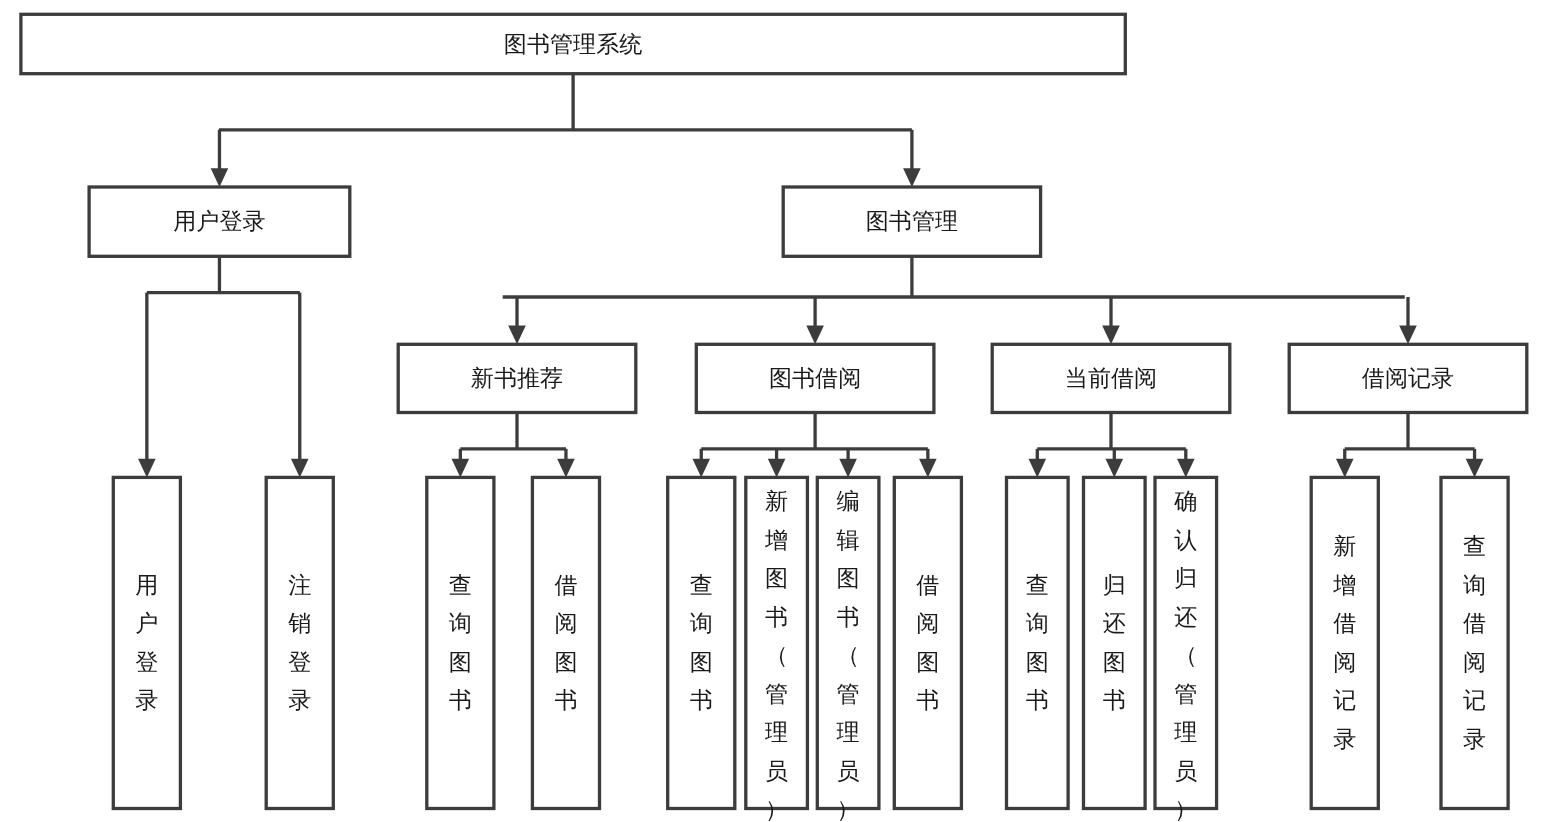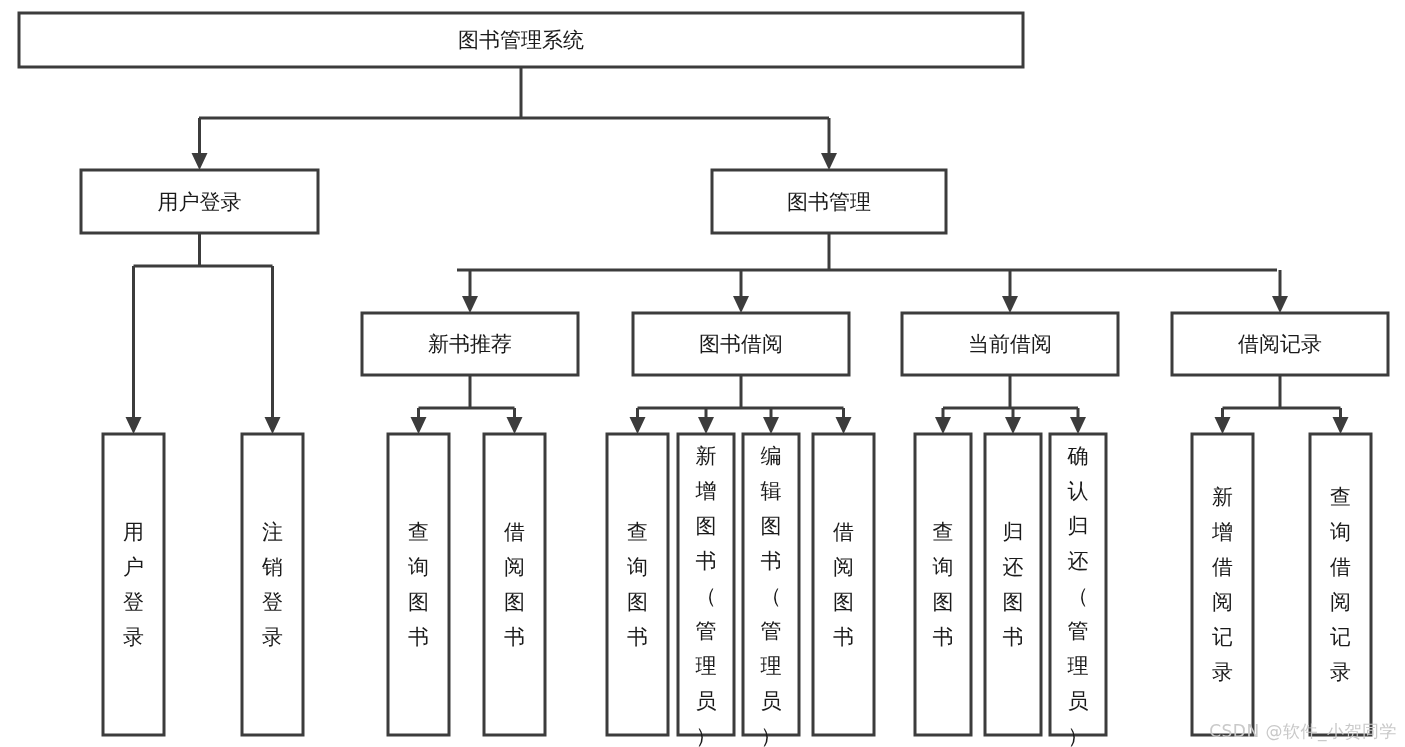--- a/index.html
+++ b/index.html
@@ -209,14 +209,13 @@
         <g>
           <rect class="leaf-box" x="1192" y="434" width="61" height="301"></rect>
           <text class="leaf-label" x="1222.5" y="0"><tspan x="1222.5" y="497">新</tspan><tspan x="1222.5" y="532">增</tspan><tspan x="1222.5" y="567">借</tspan><tspan x="1222.5" y="602">阅</tspan><tspan x="1222.5" y="637">记</tspan><tspan x="1222.5" y="672">录</tspan></text>
         </g>
         <g>
           <rect class="leaf-box" x="1310" y="434" width="61" height="301"></rect>
           <text class="leaf-label" x="1340.5" y="0"><tspan x="1340.5" y="497">查</tspan><tspan x="1340.5" y="532">询</tspan><tspan x="1340.5" y="567">借</tspan><tspan x="1340.5" y="602">阅</tspan><tspan x="1340.5" y="637">记</tspan><tspan x="1340.5" y="672">录</tspan></text>
         </g>
       </g>
   </svg>
-  <div class="watermark">CSDN @软件_小贺同学</div>
 </div>
 
 </body></html>

